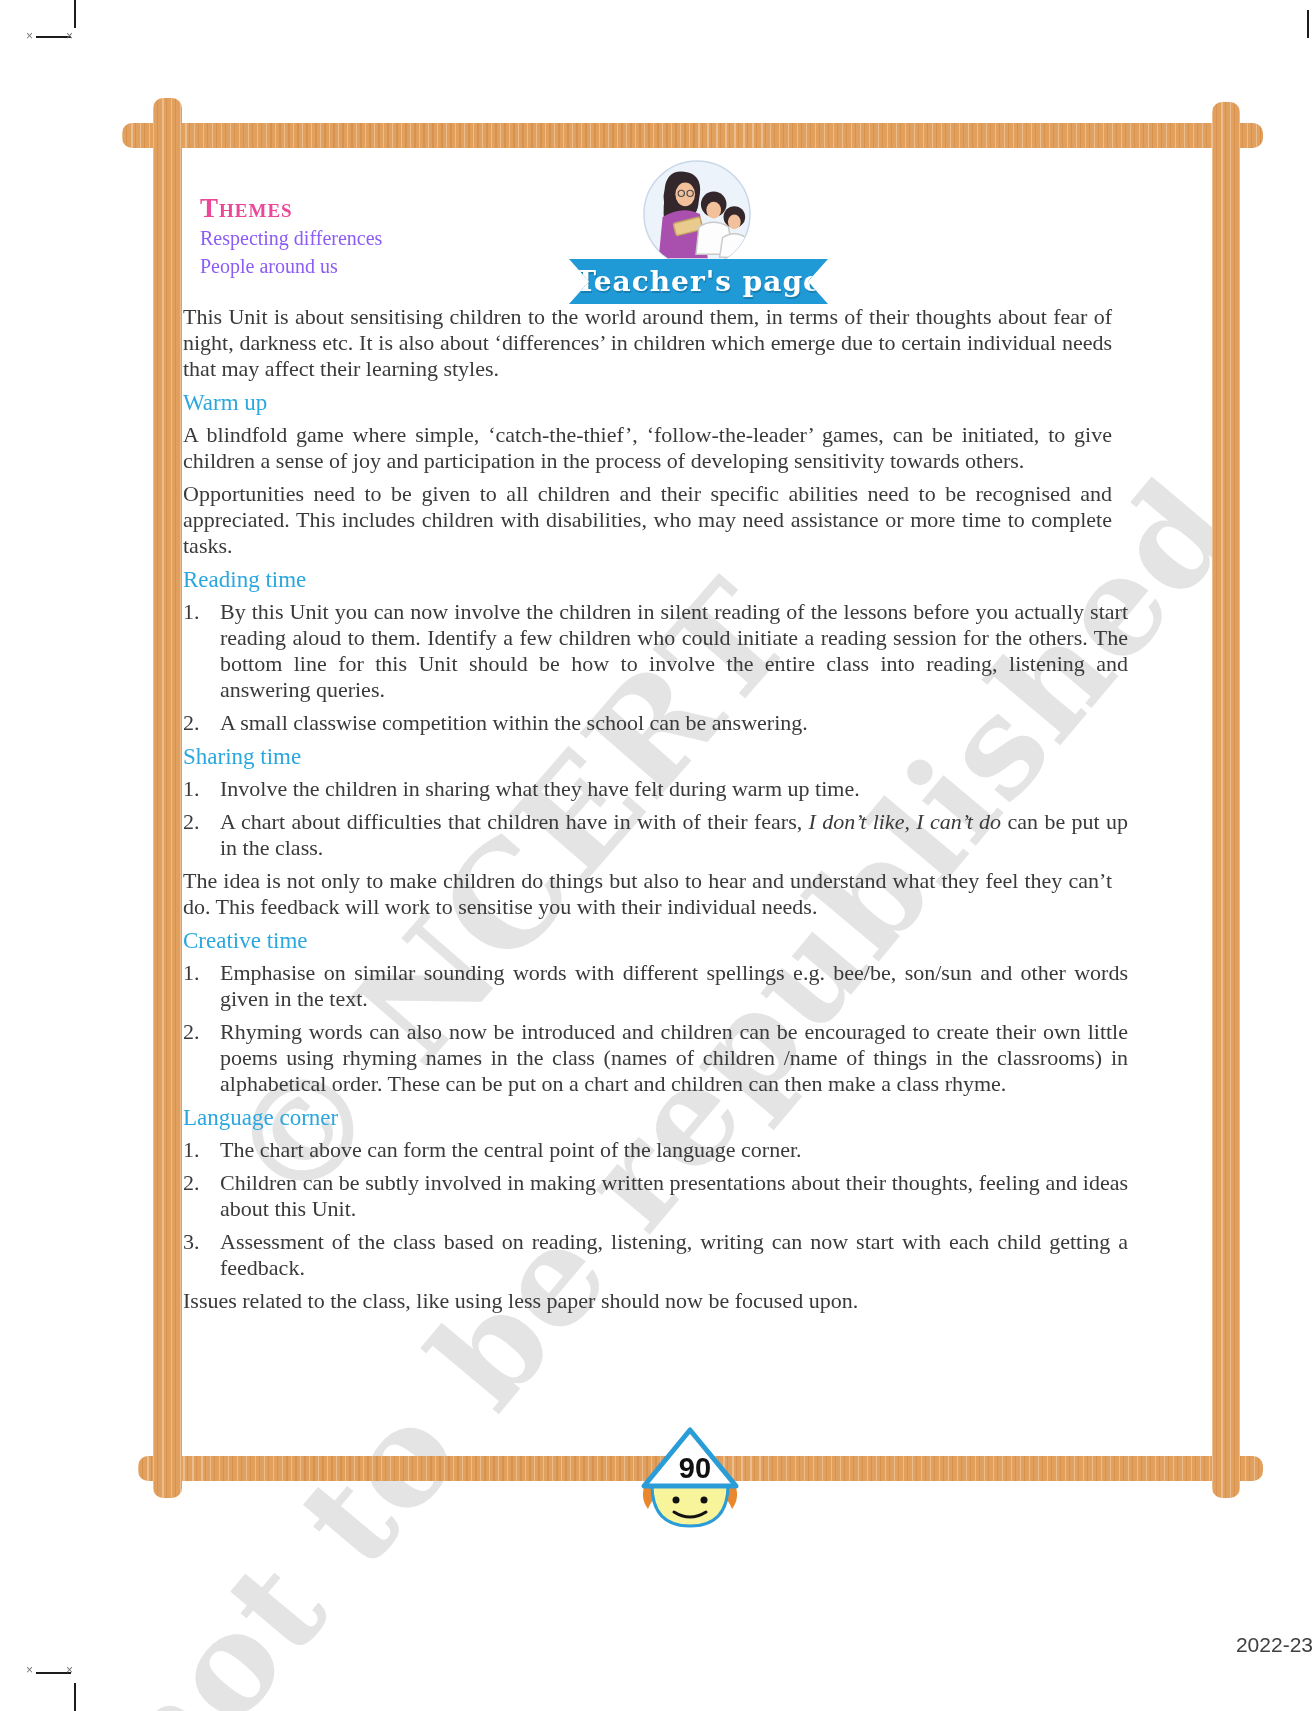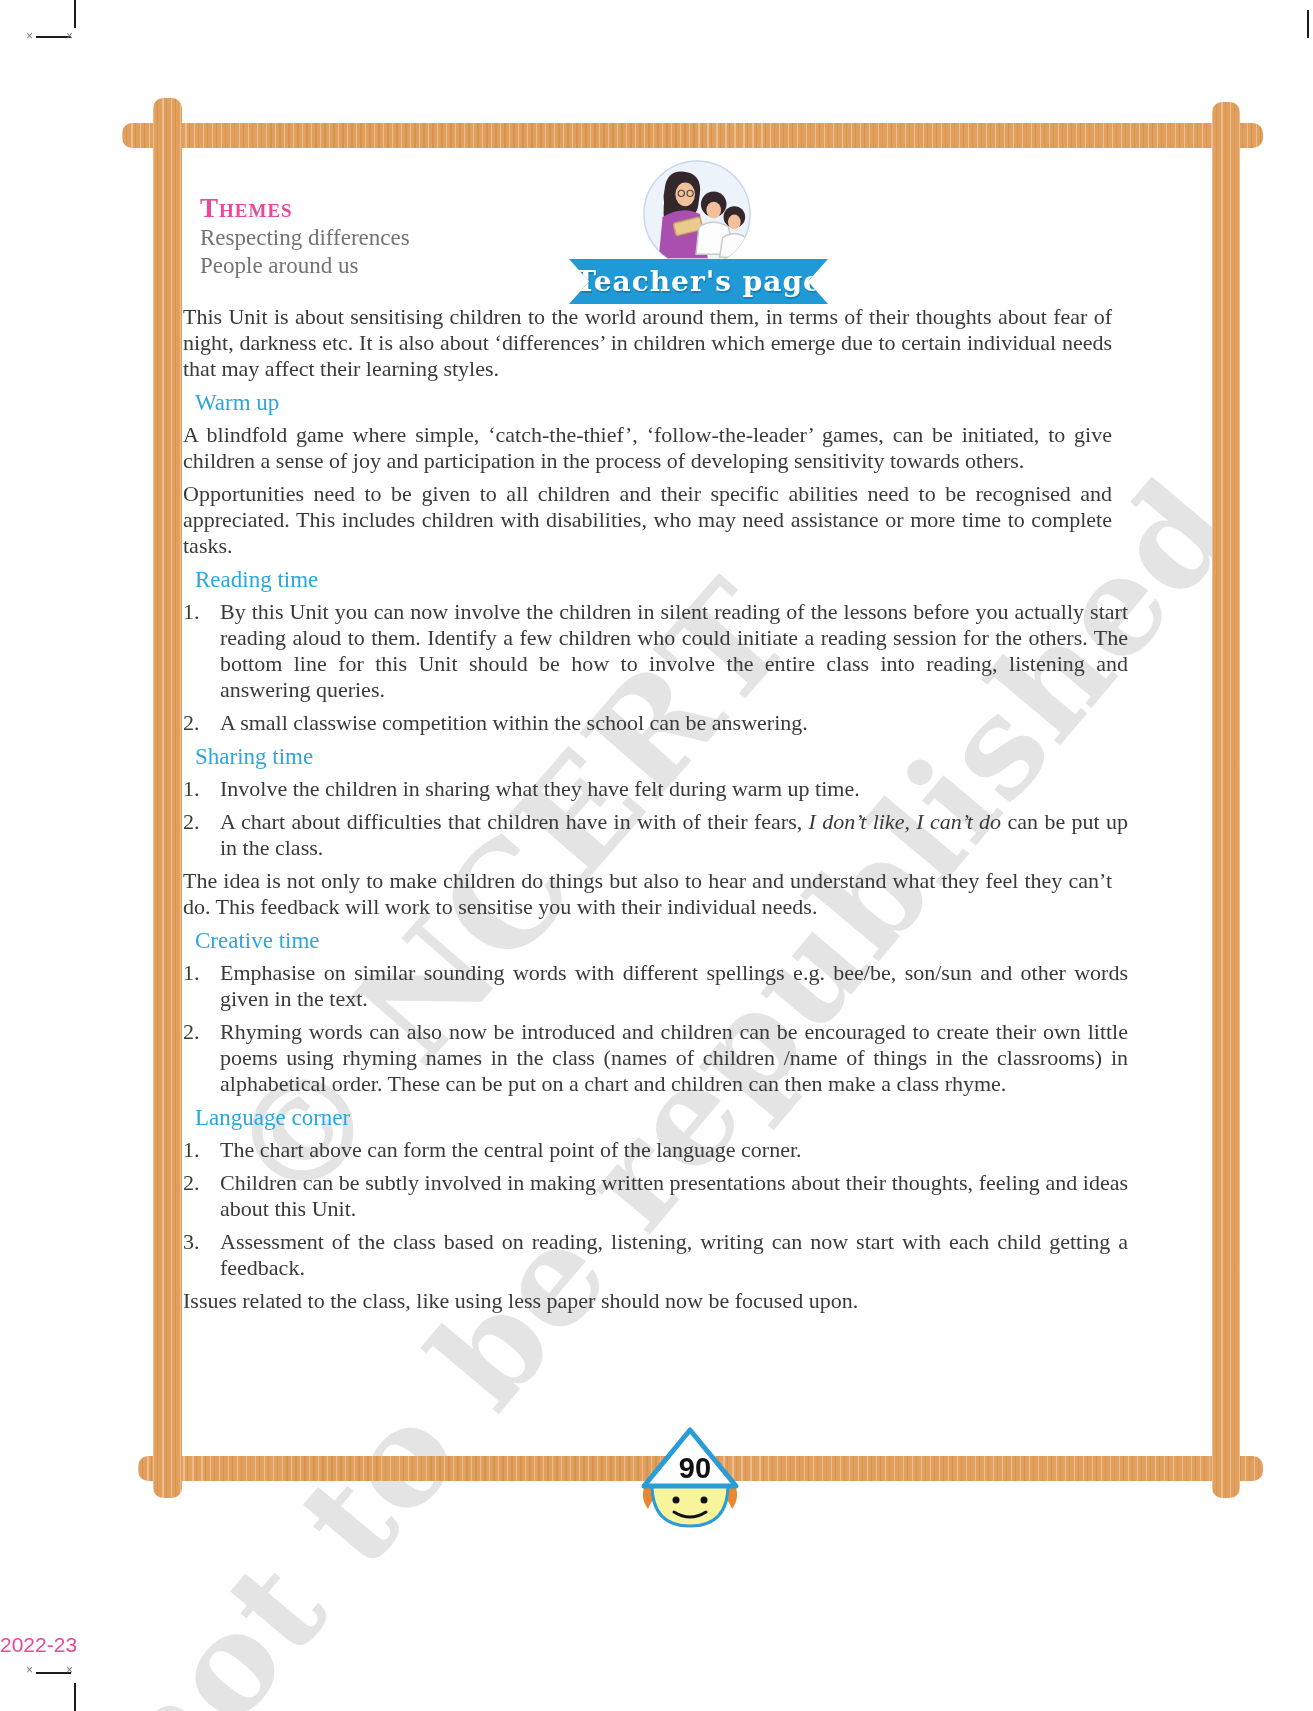--- a/index.html
+++ b/index.html
@@ -22,50 +22,50 @@
   .bar-left{left:153px;top:98px;width:29px;height:1400px;}
   .bar-right{left:1212px;top:102px;width:28px;height:1396px;}
 
   
   .cm{position:absolute;background:#1c1c1c;z-index:4;}
   .cm-x{position:absolute;color:#777;font-size:12px;z-index:4;font-family:"Liberation Sans",sans-serif;}
 
   
   .themes-block{position:absolute;left:200px;top:192px;z-index:2;}
   .themes-title{color:#ec4899;font-weight:bold;font-size:27px;font-variant:small-caps;letter-spacing:1px;line-height:32px;}
-  .theme-line{color:#737373;font-size:23px;line-height:28px;}
+  .theme-line{color:#8b5cf6;font-size:20px;line-height:28px;}
 
   .illu{position:absolute;left:641px;top:158px;z-index:2;}
   .banner{position:absolute;left:569px;top:259px;width:259px;height:45px;background:#1f9ad6;z-index:3;
           display:flex;align-items:center;justify-content:center;
           clip-path:polygon(0 0,100% 0,calc(100% - 20px) 50%,100% 100%,0 100%,20px 50%);}
   .banner span{color:#ffffff;font-family:"DejaVu Serif",serif;font-weight:bold;font-size:28px;
                letter-spacing:1px;text-shadow:1px 2px 0 rgba(0,0,0,.18);}
 
   .unit-block{position:absolute;right:125px;top:182px;text-align:right;z-index:2;
               font-family:"Liberation Sans",sans-serif;}
   .unit{color:#e87c15;font-family:"DejaVu Serif",serif;font-weight:bold;font-size:33px;line-height:38px;letter-spacing:1px;}
   .meta-line{font-size:22px;line-height:27px;color:#161616;}
   .poem-title{color:#29a9e1;}
   .story-title{color:#e0218f;}
 
   
   .content{position:absolute;left:183px;top:304px;width:945px;z-index:2;color:#3a3a3a;
            font-size:22px;line-height:26px;text-align:justify;}
   .para{margin:0 16px 7px 0;}
-  .sec-heading{color:#2aa7de;font-size:23px;font-weight:normal;margin:3px 0 6px 0;line-height:27px;padding-left:12px;}
+  .sec-heading{color:#2aa7de;font-size:23px;font-weight:normal;margin:3px 0 6px 0;line-height:27px;}
   .list-item{display:flex;margin:0 0 7px 0;}
   .num{flex:0 0 37px;}
   .li-text{flex:1;text-align:justify;}
   i{font-style:italic;}
 
   
   .mascot{position:absolute;left:630px;top:1424px;z-index:3;}
-  .footer{position:absolute;left:0;width:100%;top:1633px;text-align:left;z-index:2;
-          font-family:"Liberation Sans",sans-serif;font-size:21px;color:#ec4899;}
+  .footer{position:absolute;left:0;width:100%;top:1633px;text-align:right;z-index:2;
+          font-family:"Liberation Sans",sans-serif;font-size:21px;color:#404040;}
 </style>
 </head>
 <body>
 
 <div class="page">
 
   <div class="cm" style="left:74px;top:0;width:2px;height:28px"></div>
   <div class="cm" style="left:36px;top:36px;width:35px;height:2px"></div>
   <span class="cm-x" style="left:26px;top:29px">×</span>
   <span class="cm-x" style="left:66px;top:29px">×</span>

